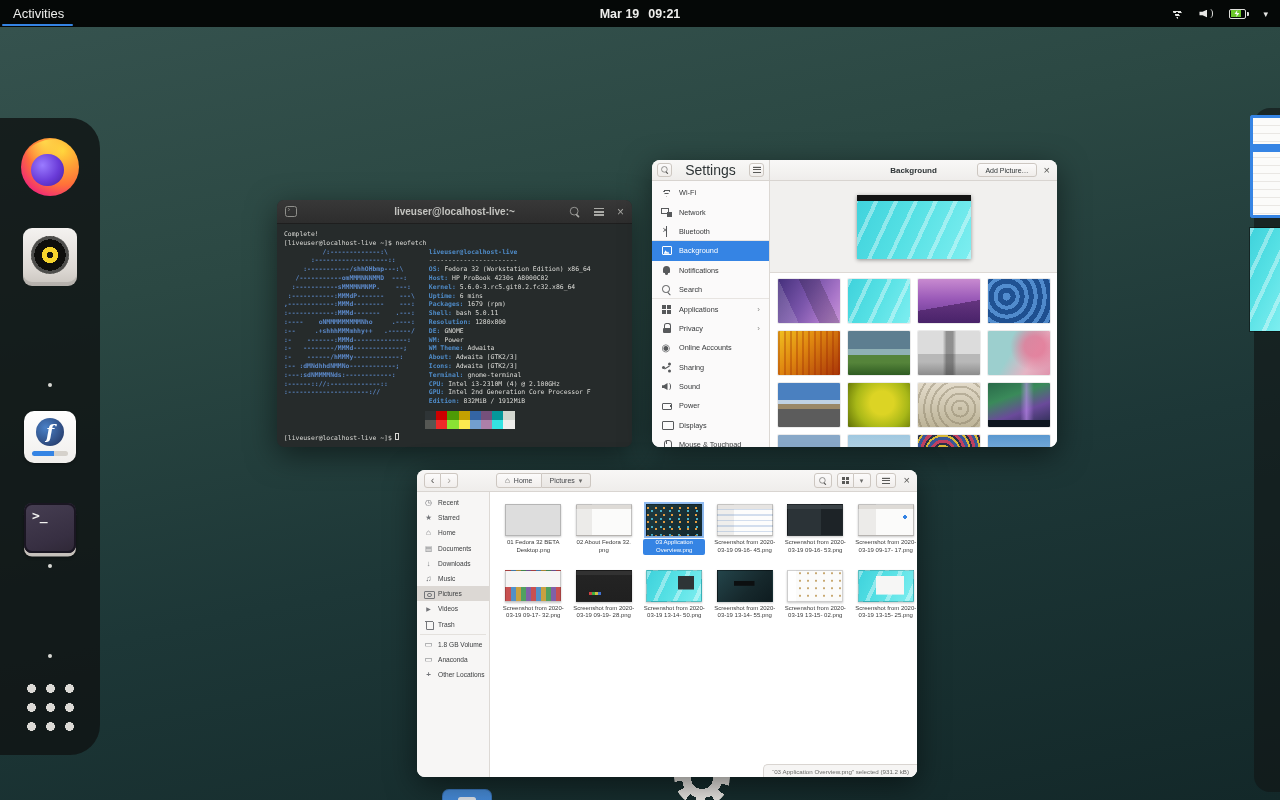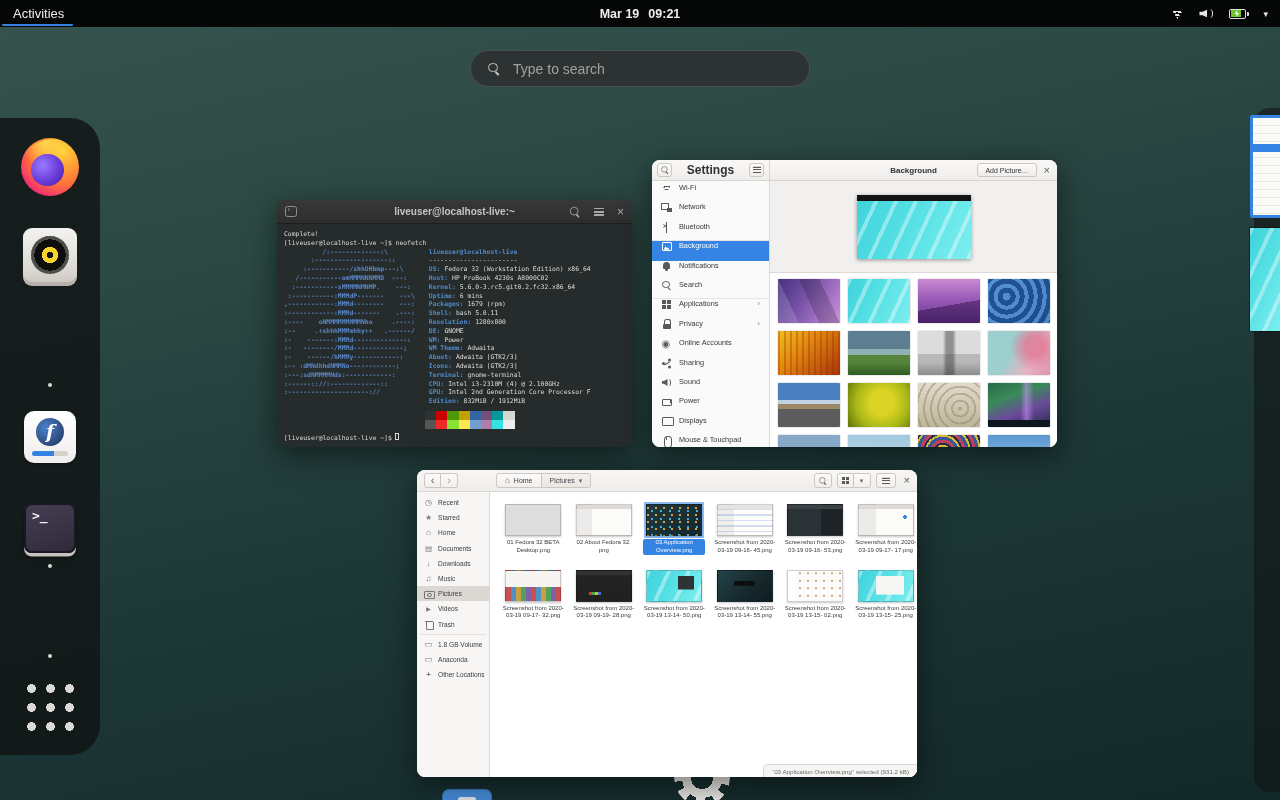--- a/index.html
+++ b/index.html
@@ -117,29 +117,29 @@
   .cursor{display:inline-block;width:4.5px;height:7.5px;border:1px solid #d8d8d4;margin-left:3px;vertical-align:-1px}
 
   
   .settings{left:652px;top:160px;width:405px;height:287px;background:#fff;display:flex;flex-direction:column;color:#2e3436}
   .s-header{height:21px;flex:none;display:flex;background:linear-gradient(#f9f8f7,#efedeb);border-bottom:1px solid #d8d4d0}
   .s-header-left{width:118px;flex:none;display:flex;align-items:center;justify-content:space-between;padding:0 5px;border-right:1px solid #d8d4d0}
   .btn-sq{width:15px;height:14px;border:1px solid #cdc7c1;border-radius:3px;background:linear-gradient(#fcfbfb,#f0edea);
     display:flex;align-items:center;justify-content:center;color:#5a5a58;cursor:pointer}
   .btn-sq .mag{transform:scale(0.62);margin:-2px}
   .btn-sq .burger{transform:scale(0.8)}
-  .s-title{font-weight:bold;font-size:12px}
+  .s-title{font-weight:normal;font-size:14px}
   .s-header-right{flex:1;position:relative;display:flex;align-items:center}
   .s-panel-title{position:absolute;left:50%;transform:translateX(-50%);font-weight:bold;font-size:8px}
   .s-add{margin-left:auto;margin-right:7px;height:14px;padding:0 7px;font-size:7px;border:1px solid #cdc7c1;border-radius:3px;
     background:linear-gradient(#fcfbfb,#f0edea);color:#2e3436;font-family:inherit;cursor:pointer}
   .s-header .close-x{color:#5a5a58;margin-right:7px;font-size:11px}
   .s-body{flex:1;display:flex;min-height:0}
   .s-sidebar{width:118px;flex:none;border-right:1px solid #dcd8d4;background:#fbfafa;padding-top:2px;overflow:hidden}
-  .s-item{height:19.4px;display:flex;align-items:flex-start;gap:7px;padding:0 9px;font-size:7.3px;color:#36383a;cursor:pointer;position:relative}
+  .s-item{height:19.4px;display:flex;align-items:center;gap:7px;padding:0 9px;font-size:7.3px;color:#36383a;cursor:pointer;position:relative}
   .s-item.selected{background:#3584e4;color:#fff}
   .s-item.group-end::after{content:"";position:absolute;left:0;right:0;bottom:0;height:1px;background:#e7e4e1}
   .s-chev{margin-left:auto;color:#8a8a88;font-size:8px}
   .si{width:11px;height:11px;flex:none;position:relative;color:#57595b}
   .s-item.selected .si,.s-item.selected .s-chev{color:#fff}
   .si-wifi::before{content:"";position:absolute;left:0.5px;top:1.5px;width:10px;height:8px;
     background:radial-gradient(circle at 50% 100%,currentColor 0 1.4px,transparent 1.4px 3px,currentColor 3px 4.4px,transparent 4.4px 5.8px,currentColor 5.8px 7.2px,transparent 7.2px);
     clip-path:polygon(50% 100%,0 0,100% 0)}
   .si-network::before{content:"";position:absolute;left:0;top:1px;width:5.5px;height:4.5px;border:1.2px solid currentColor}
   .si-network::after{content:"";position:absolute;right:0;bottom:1px;width:5.5px;height:4.5px;background:currentColor}
@@ -310,24 +310,20 @@
     <div class="sysicons">
       <span class="tb-wifi"></span>
       <span class="tb-vol"></span>
       <span class="tb-batt">
           <span class="tb-bolt"></span>
         </span>
       <span class="tb-chev"></span>
     </div>
   </div>
 
-  <div class="search">
-    <span class="mag"></span>
-    <span>Type to search</span>
-  </div>
 
   <div class="dash">
 
       <div class="dock-item">
         <span class="dki firefox"></span>
         <span class="run-dot"></span>
       </div>
 
       <div class="dock-item">
         <span class="dki rhythmbox"></span>

